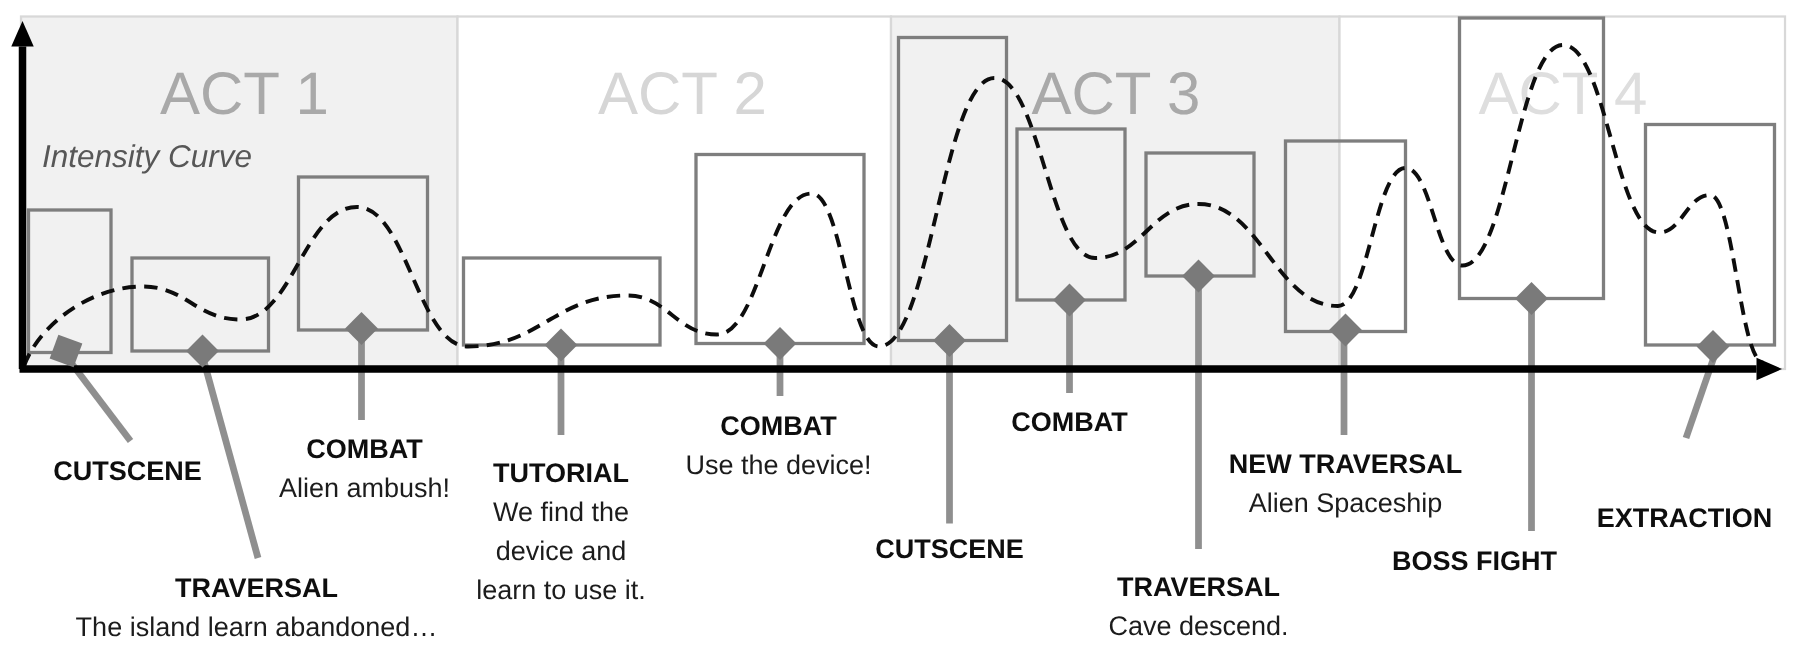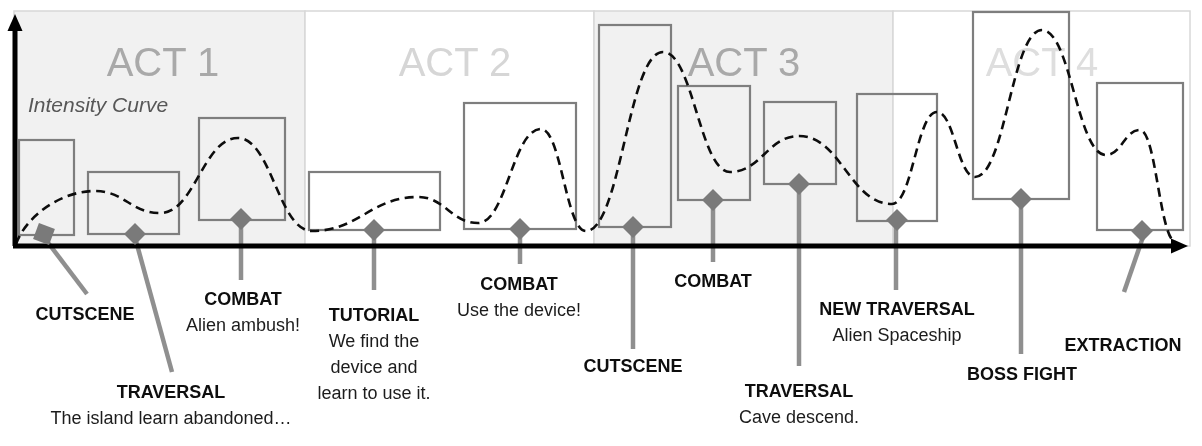--- a/index.html
+++ b/index.html
@@ -120,20 +120,20 @@
         <div class="ev-title">COMBAT</div>
       </div>
       <div class="ev" style="left: 799px; top: 378px;">
         <div class="ev-title">TRAVERSAL</div>
         <div class="ev-desc">Cave descend.</div>
       </div>
       <div class="ev" style="left: 897px; top: 296px;">
         <div class="ev-title">NEW TRAVERSAL</div>
         <div class="ev-desc">Alien Spaceship</div>
       </div>
-      <div class="ev" style="left: 1022px; top: 361px;">
+      <div class="ev" style="left: 983px; top: 361px;">
         <div class="ev-title">BOSS FIGHT</div>
       </div>
       <div class="ev" style="left: 1123px; top: 308px; margin-top: 24px;">
         <div class="ev-title">EXTRACTION</div>
       </div>
     </div>
 </div>
 
 </body></html>

